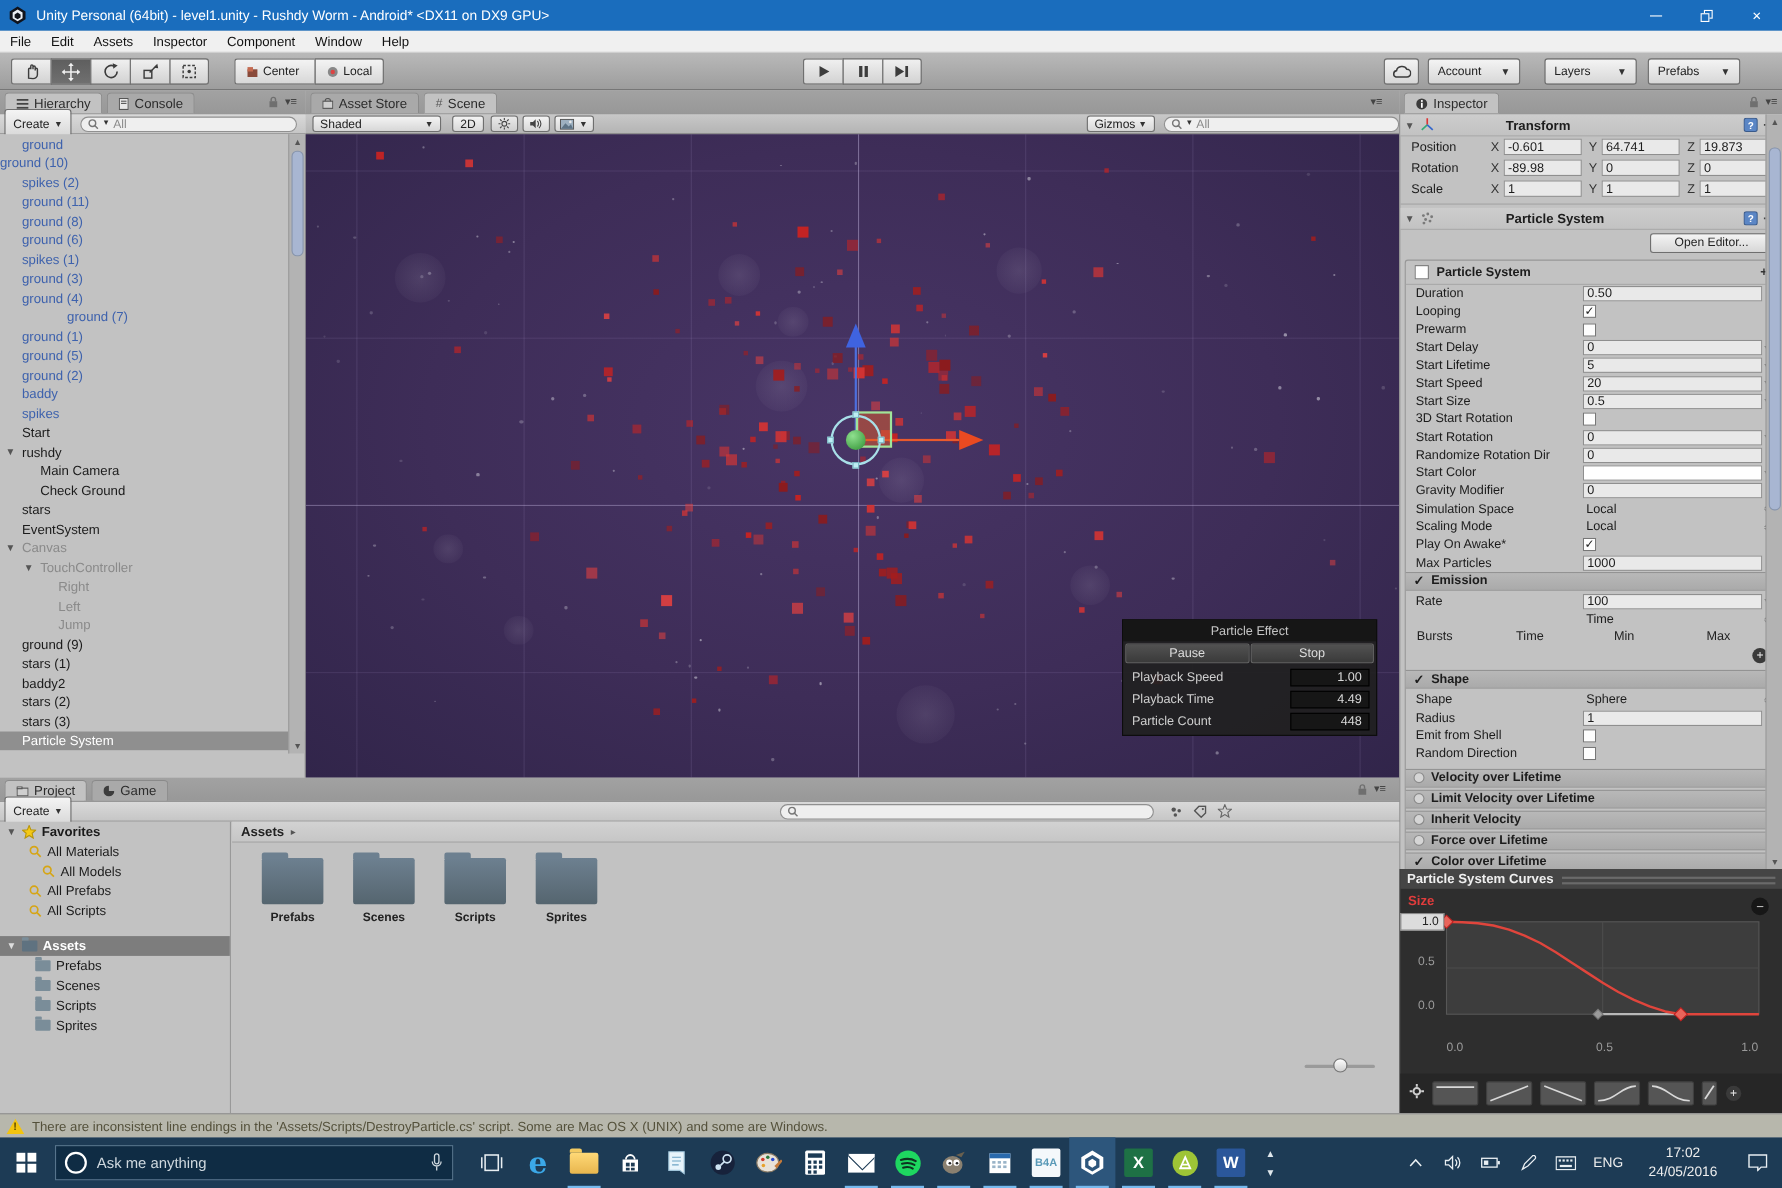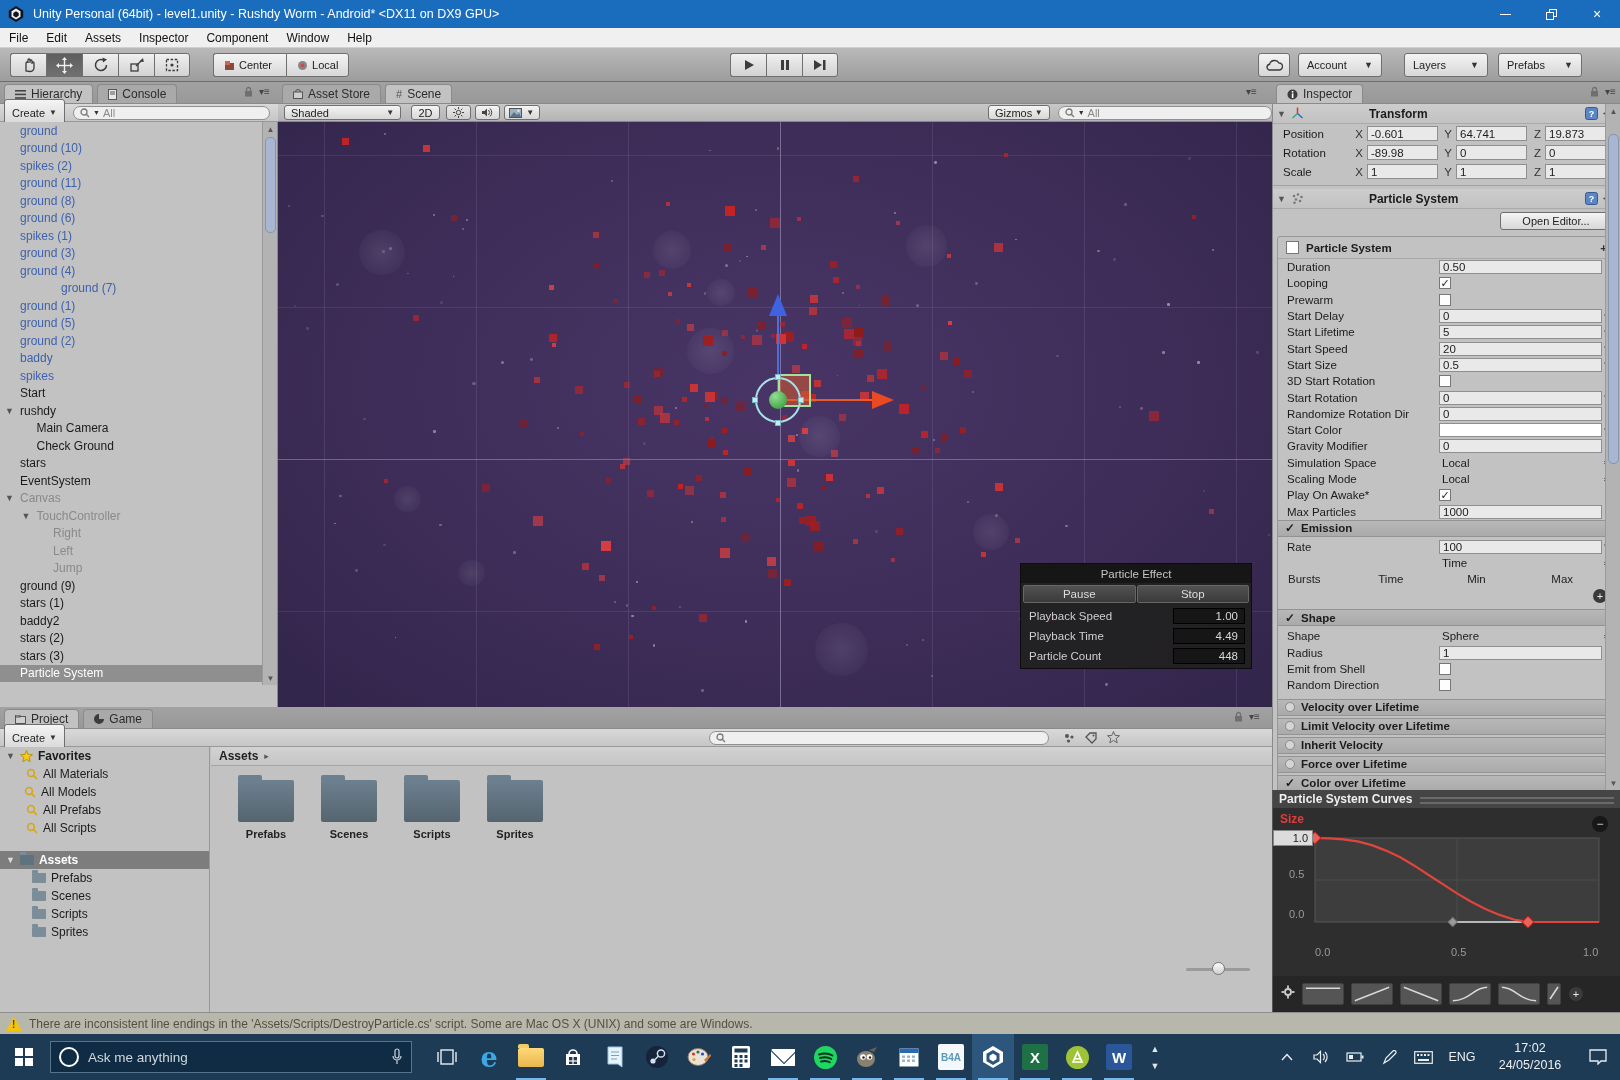--- a/index.html
+++ b/index.html
@@ -373,21 +373,21 @@
         </svg>
       <span class="dd-caret" style="font-size:7px;">▼</span>
       <span>All</span>
     </div>
   </div>
   <div id="hier-list">
       <div class="h-row prefab">
         <span style="padding-left: 20px;">ground</span>
       </div>
       <div class="h-row prefab">
-        <span style="padding-left: 20px;">ground (10)</span>
+        <span style="">ground (10)</span>
       </div>
       <div class="h-row prefab">
         <span style="padding-left: 20px;">spikes (2)</span>
       </div>
       <div class="h-row prefab">
         <span style="padding-left: 20px;">ground (11)</span>
       </div>
       <div class="h-row prefab">
         <span style="padding-left: 20px;">ground (8)</span>
       </div>
@@ -1307,21 +1307,21 @@
           </svg>
           <span>Favorites</span>
         </div>
         <div class="p-row " style="padding-left: 26px;">
           <svg width="12" height="12" viewBox="0 0 12 12">
             <circle cx="5" cy="5" r="3.4" fill="none" stroke="#d6a514" stroke-width="1.5"></circle>
             <line x1="7.6" y1="7.6" x2="11" y2="11" stroke="#d6a514" stroke-width="1.5"></line>
           </svg>
           <span>All Materials</span>
         </div>
-        <div class="p-row " style="padding-left: 24px;">
+        <div class="p-row " style="padding-left: 38px;">
           <svg width="12" height="12" viewBox="0 0 12 12">
             <circle cx="5" cy="5" r="3.4" fill="none" stroke="#d6a514" stroke-width="1.5"></circle>
             <line x1="7.6" y1="7.6" x2="11" y2="11" stroke="#d6a514" stroke-width="1.5"></line>
           </svg>
           <span>All Models</span>
         </div>
         <div class="p-row " style="padding-left: 26px;">
           <svg width="12" height="12" viewBox="0 0 12 12">
             <circle cx="5" cy="5" r="3.4" fill="none" stroke="#d6a514" stroke-width="1.5"></circle>
             <line x1="7.6" y1="7.6" x2="11" y2="11" stroke="#d6a514" stroke-width="1.5"></line>

